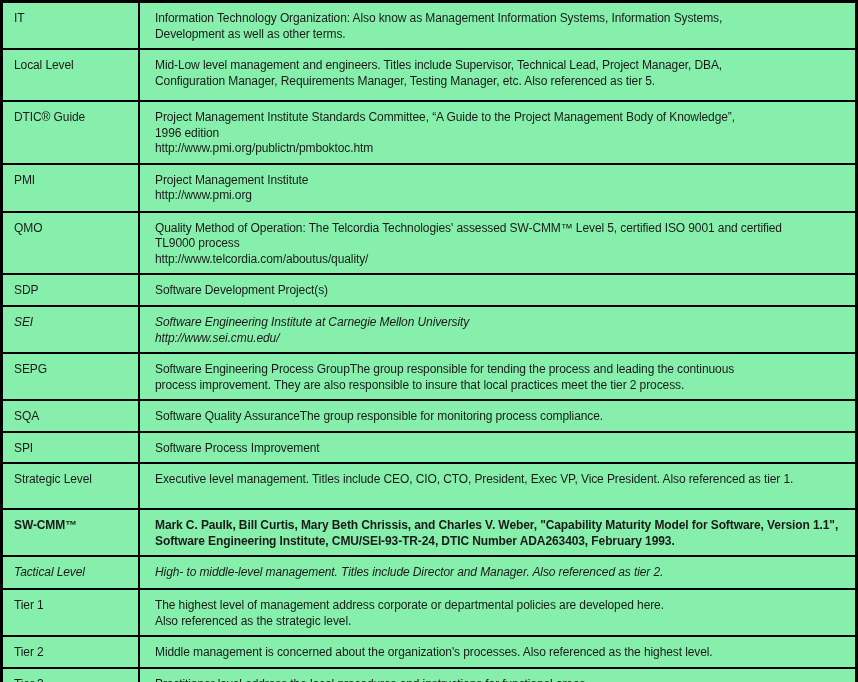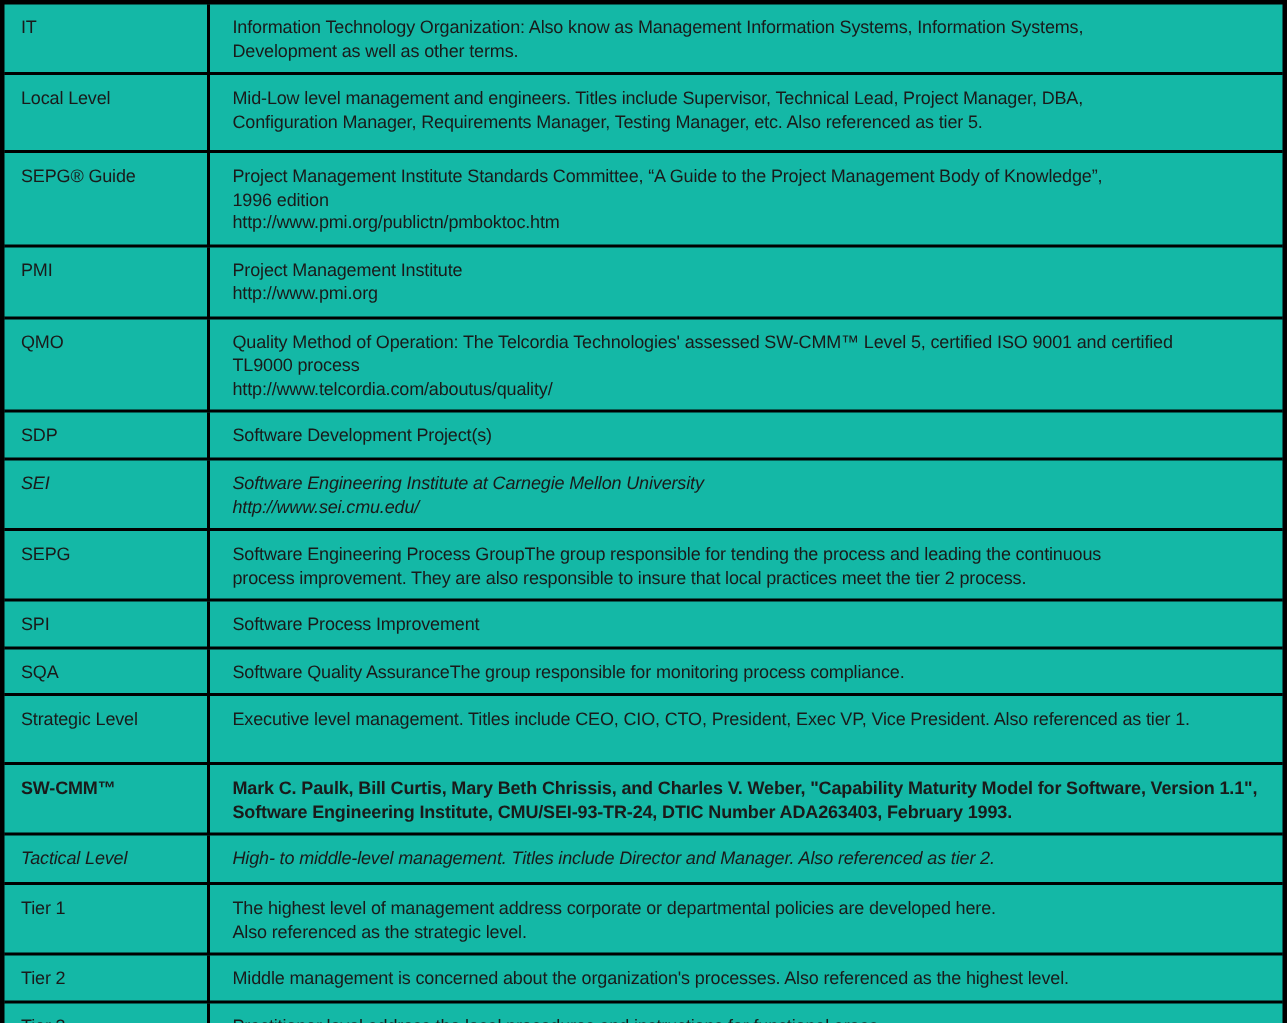--- a/index.html
+++ b/index.html
@@ -3,21 +3,21 @@
 <meta charset="utf-8">
 <style>
   html, body {
     margin: 0;
     padding: 0;
     background: #ffffff;
   }
   .page {
     width: 858px;
     height: 682px;
-    background: #14b8a6;
+    background: #86efac;
     overflow: hidden;
     box-sizing: border-box;
   }
   table.glossary {
     width: 858px;
     height: 682px;
     border-collapse: collapse;
     table-layout: fixed;
     font-family: "Liberation Sans", sans-serif;
     font-size: 12px;
@@ -71,21 +71,21 @@
         <td class="term-cell">IT</td>
         <td class="def-cell">Information Technology Organization: Also know as Management Information Systems, Information Systems,
 Development as well as other terms.</td>
       </tr>
       <tr>
         <td class="term-cell">Local Level</td>
         <td class="def-cell">Mid-Low level management and engineers. Titles include Supervisor, Technical Lead, Project Manager, DBA,
 Configuration Manager, Requirements Manager, Testing Manager, etc. Also referenced as tier 5.</td>
       </tr>
       <tr>
-        <td class="term-cell">SEPG® Guide</td>
+        <td class="term-cell">DTIC® Guide</td>
         <td class="def-cell">Project Management Institute Standards Committee, “A Guide to the Project Management Body of Knowledge”,
 1996 edition
 http://www.pmi.org/publictn/pmboktoc.htm</td>
       </tr>
       <tr>
         <td class="term-cell">PMI</td>
         <td class="def-cell">Project Management Institute
 http://www.pmi.org</td>
       </tr>
       <tr>
@@ -102,26 +102,26 @@
         <td class="term-cell">SEI</td>
         <td class="def-cell">Software Engineering Institute at Carnegie Mellon University
 http://www.sei.cmu.edu/</td>
       </tr>
       <tr>
         <td class="term-cell">SEPG</td>
         <td class="def-cell">Software Engineering Process GroupThe group responsible for tending the process and leading the continuous
 process improvement. They are also responsible to insure that local practices meet the tier 2 process.</td>
       </tr>
       <tr>
+        <td class="term-cell">SQA</td>
+        <td class="def-cell">Software Quality AssuranceThe group responsible for monitoring process compliance.</td>
+      </tr>
+      <tr>
         <td class="term-cell">SPI</td>
         <td class="def-cell">Software Process Improvement</td>
-      </tr>
-      <tr>
-        <td class="term-cell">SQA</td>
-        <td class="def-cell">Software Quality AssuranceThe group responsible for monitoring process compliance.</td>
       </tr>
       <tr>
         <td class="term-cell">Strategic Level</td>
         <td class="def-cell">Executive level management. Titles include CEO, CIO, CTO, President, Exec VP, Vice President. Also referenced as tier 1.</td>
       </tr>
       <tr>
         <td class="term-cell">SW-CMM™</td>
         <td class="def-cell">Mark C. Paulk, Bill Curtis, Mary Beth Chrissis, and Charles V. Weber, "Capability Maturity Model for Software, Version 1.1",
 Software Engineering Institute, CMU/SEI-93-TR-24, DTIC Number ADA263403, February 1993.</td>
       </tr>

